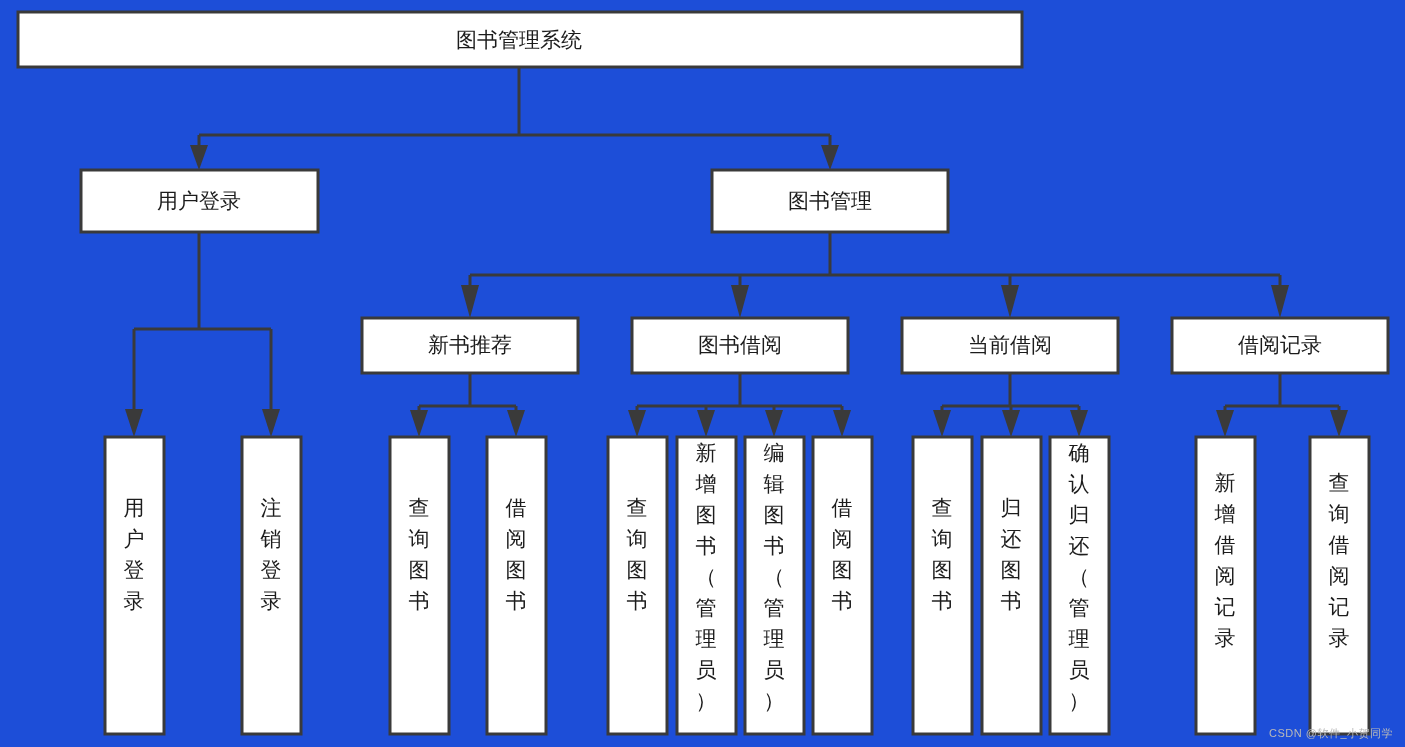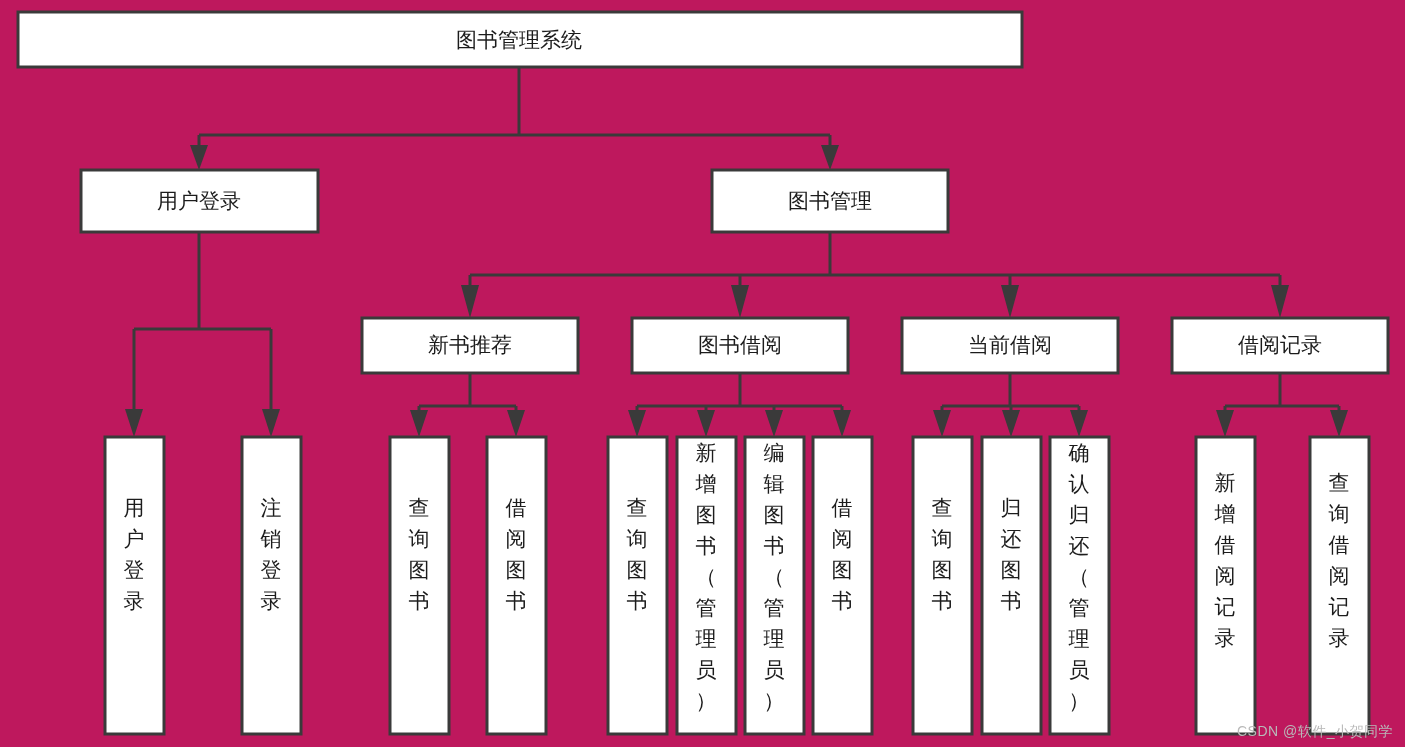--- a/index.html
+++ b/index.html
@@ -8,21 +8,21 @@
     padding: 0;
     background: #ffffff;
   }
   body {
     font-family: "Liberation Sans", "DejaVu Sans", sans-serif;
   }
   #diagram-root {
     position: relative;
     width: 1405px;
     height: 747px;
-    background: #be185d;
+    background: #1d4ed8;
     overflow: hidden;
   }
   svg.tree-canvas {
     position: absolute;
     left: 0;
     top: 0;
     width: 1405px;
     height: 747px;
   }
   .node-box {
@@ -51,21 +51,21 @@
     font-family: "Liberation Sans", "DejaVu Sans", sans-serif;
     font-size: 21px;
     fill: #1c1c1c;
     text-anchor: middle;
   }
   .watermark-text {
     position: absolute;
     right: 12px;
     bottom: 6px;
     font-family: "Liberation Sans", "DejaVu Sans", sans-serif;
-    font-size: 14px;
+    font-size: 11px;
     color: #b9b9b9;
     white-space: nowrap;
     user-select: none;
     letter-spacing: 0.5px;
   }
 </style>
 </head>
 <body>
 
 <div id="diagram-root">

